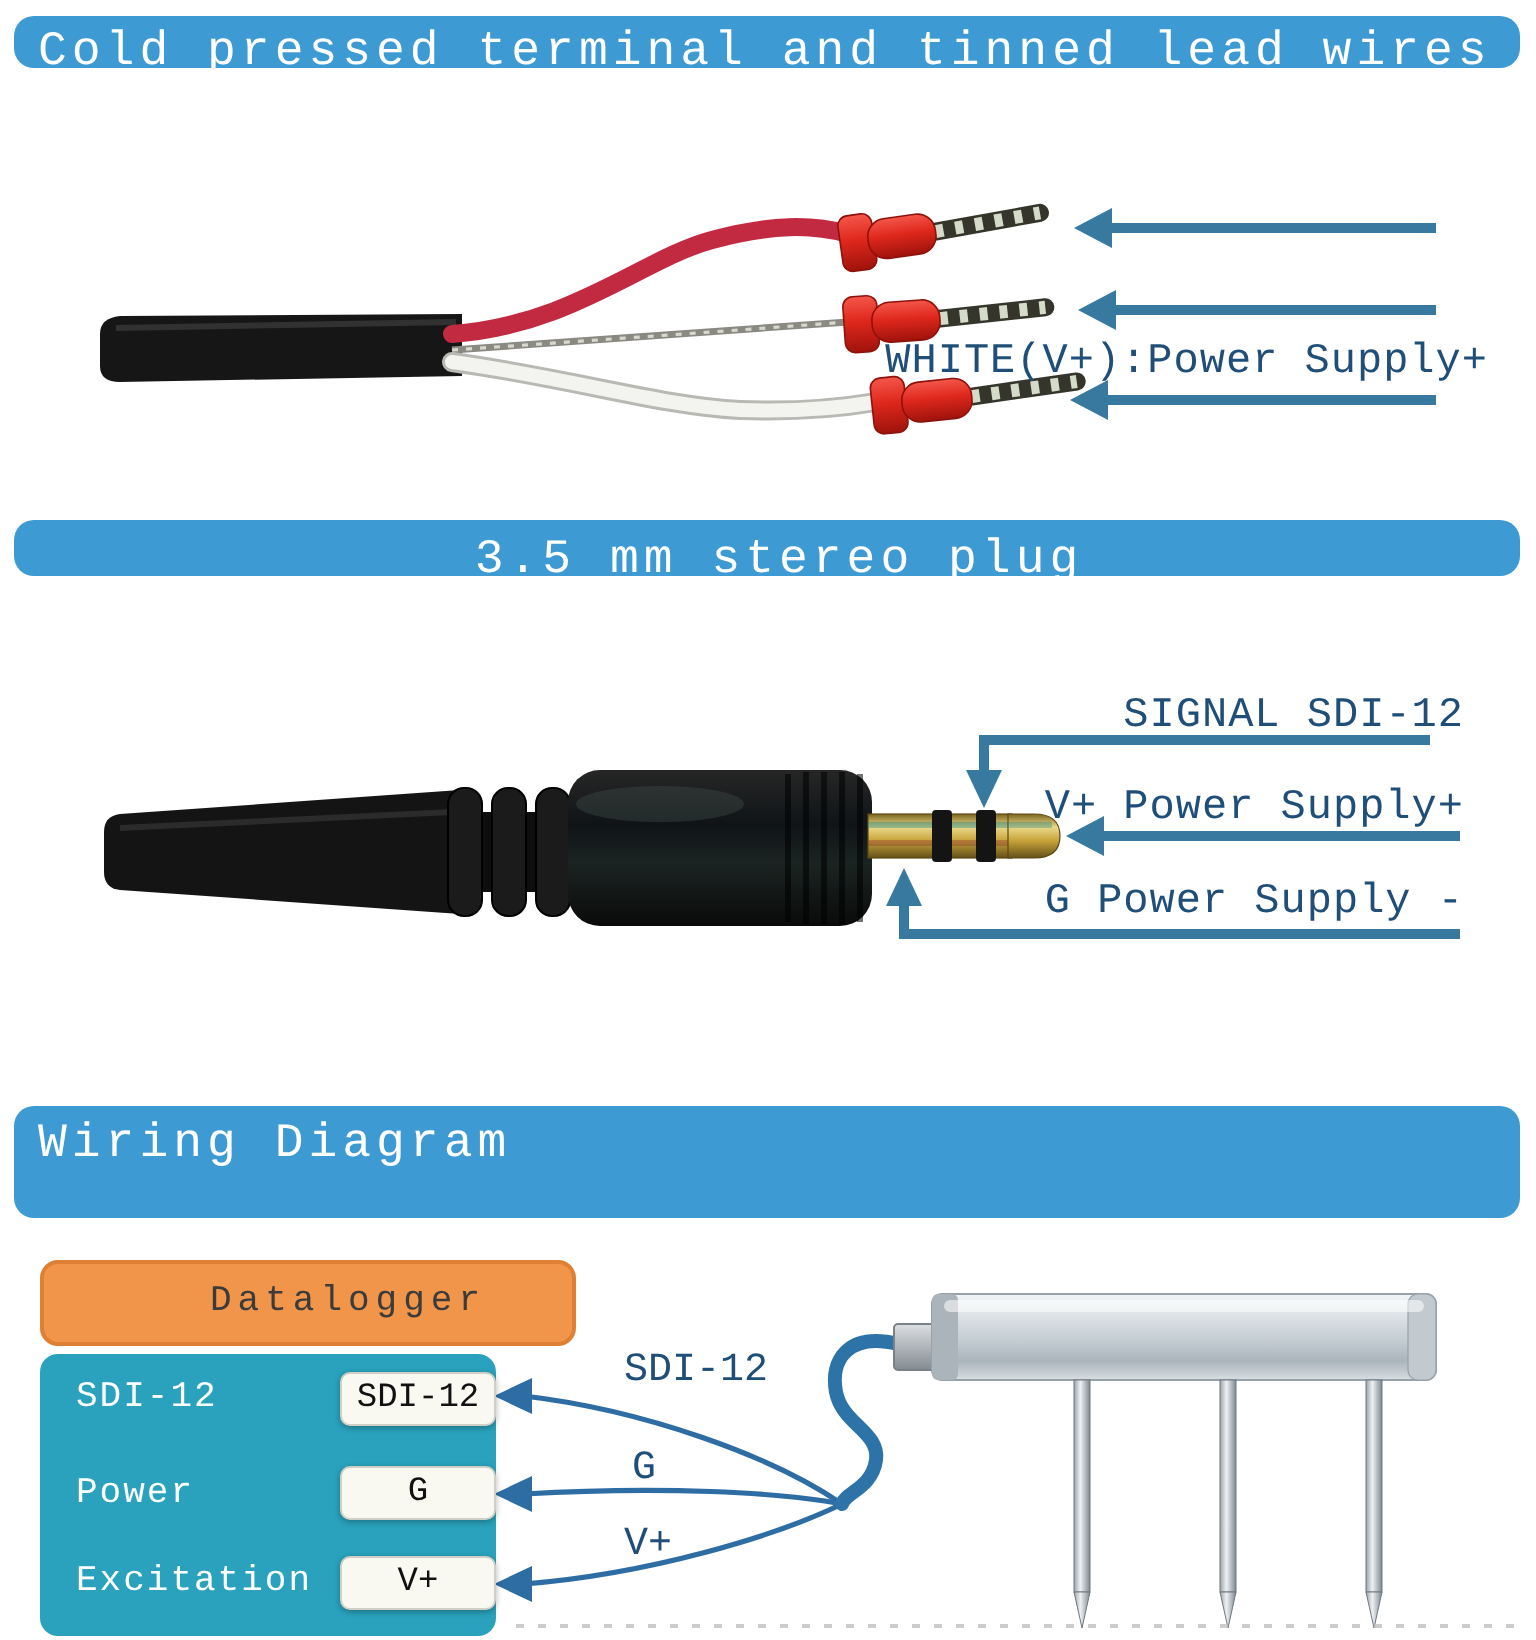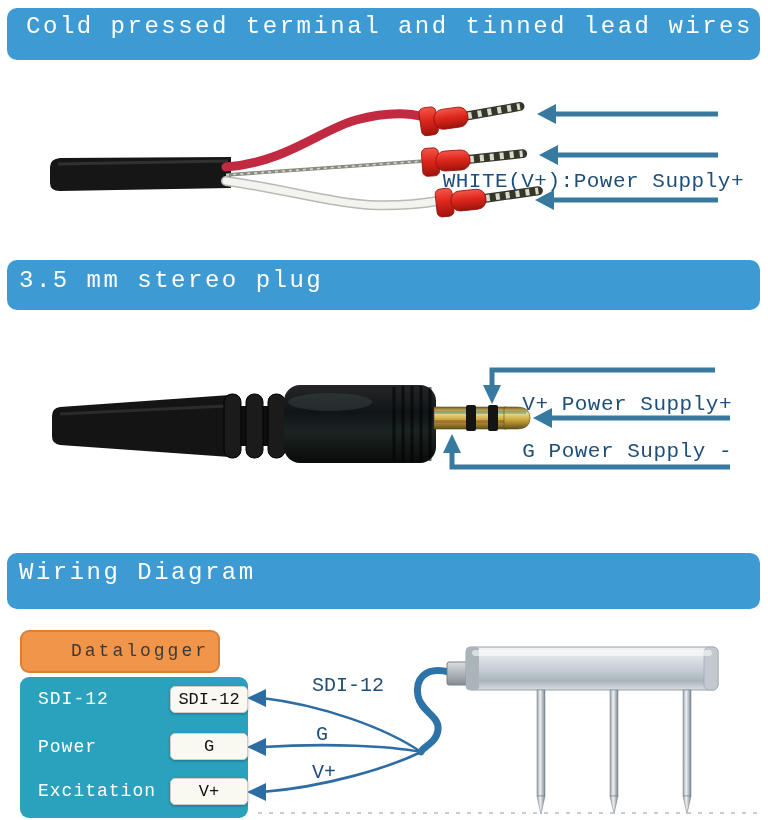--- a/index.html
+++ b/index.html
@@ -8,36 +8,36 @@
   #page {
     position:relative; width:768px; height:820px; background:#ffffff;
     overflow:hidden;
   }
   .hdr {
     position:absolute; left:7px; width:753px;
     background:#3d9ad3; border-radius:10px;
     color:#ffffff; font-size:24px; letter-spacing:2.5px;
     padding-left:12px; white-space:nowrap; overflow:hidden;
   }
-  #hdr1 { top:8px;  height:52px; line-height:38px;text-align:center; }
-  #hdr2 { top:260px; height:50px; line-height:42px; }
+  #hdr1 { top:8px;  height:26px; line-height:38px; }
+  #hdr2 { top:260px; height:28px; line-height:42px;text-align:center; }
   #hdr3 { top:553px; height:56px; line-height:40px; }
   .lbl {
     position:absolute; color:#1f4e79; font-size:21px;
     white-space:nowrap; letter-spacing:0.5px;
   }
   .lbl.right1 { right:24px; text-align:right; }
   .lbl.right2 { right:36px; text-align:right; }
   svg.art { position:absolute; left:0; display:block; }
   #art1 { top:55px;  width:768px; height:200px; }
   #art2 { top:310px; width:768px; height:200px; }
   #art3 { top:600px; width:768px; height:220px; }
   
   #dl-head {
-    position:absolute; left:20px; top:630px; width:200px; height:43px;
+    position:absolute; left:20px; top:630px; width:268px; height:43px;
     background:#f0954a; border:2px solid #de7f33; border-radius:9px;
     color:#3b3b3b; font-size:18px; letter-spacing:3px;
     text-align:center; line-height:39px; z-index:2;padding-left:40px;
   }
   #dl-body {
     position:absolute; left:20px; top:677px; width:228px; height:141px;
     background:#2aa2bd; border-radius:9px; z-index:1;
   }
   .row-label {
     position:absolute; left:38px; color:#ffffff; font-size:18px;
@@ -182,20 +182,21 @@
     <g>
       <line x1="730" y1="108" x2="550" y2="108" stroke="#38799f" stroke-width="5"></line>
       <polygon points="533,108 552,98 552,118" fill="#38799f"></polygon>
     </g>
     <g>
       <path d="M730,157 L452,157 L452,138" stroke="#38799f" stroke-width="5" fill="none"></path>
       <polygon points="452,124 443,143 461,143" fill="#38799f"></polygon>
     </g>
   </svg>
 
+  <div class="lbl right2" style="top:347px;">SIGNAL SDI-12</div>
   <div class="lbl right2" style="top:440px;">G Power Supply -</div>
   <div class="lbl right2" style="top:393px;">V+ Power Supply+</div>
 
   <div id="hdr3" class="hdr">Wiring Diagram</div>
 
   <div id="dl-head">Datalogger</div>
   <div id="dl-body"></div>
 
   <div class="row-label" style="top:689px;">SDI-12</div>
   <div class="term-box" style="top:686px;">SDI-12</div>

